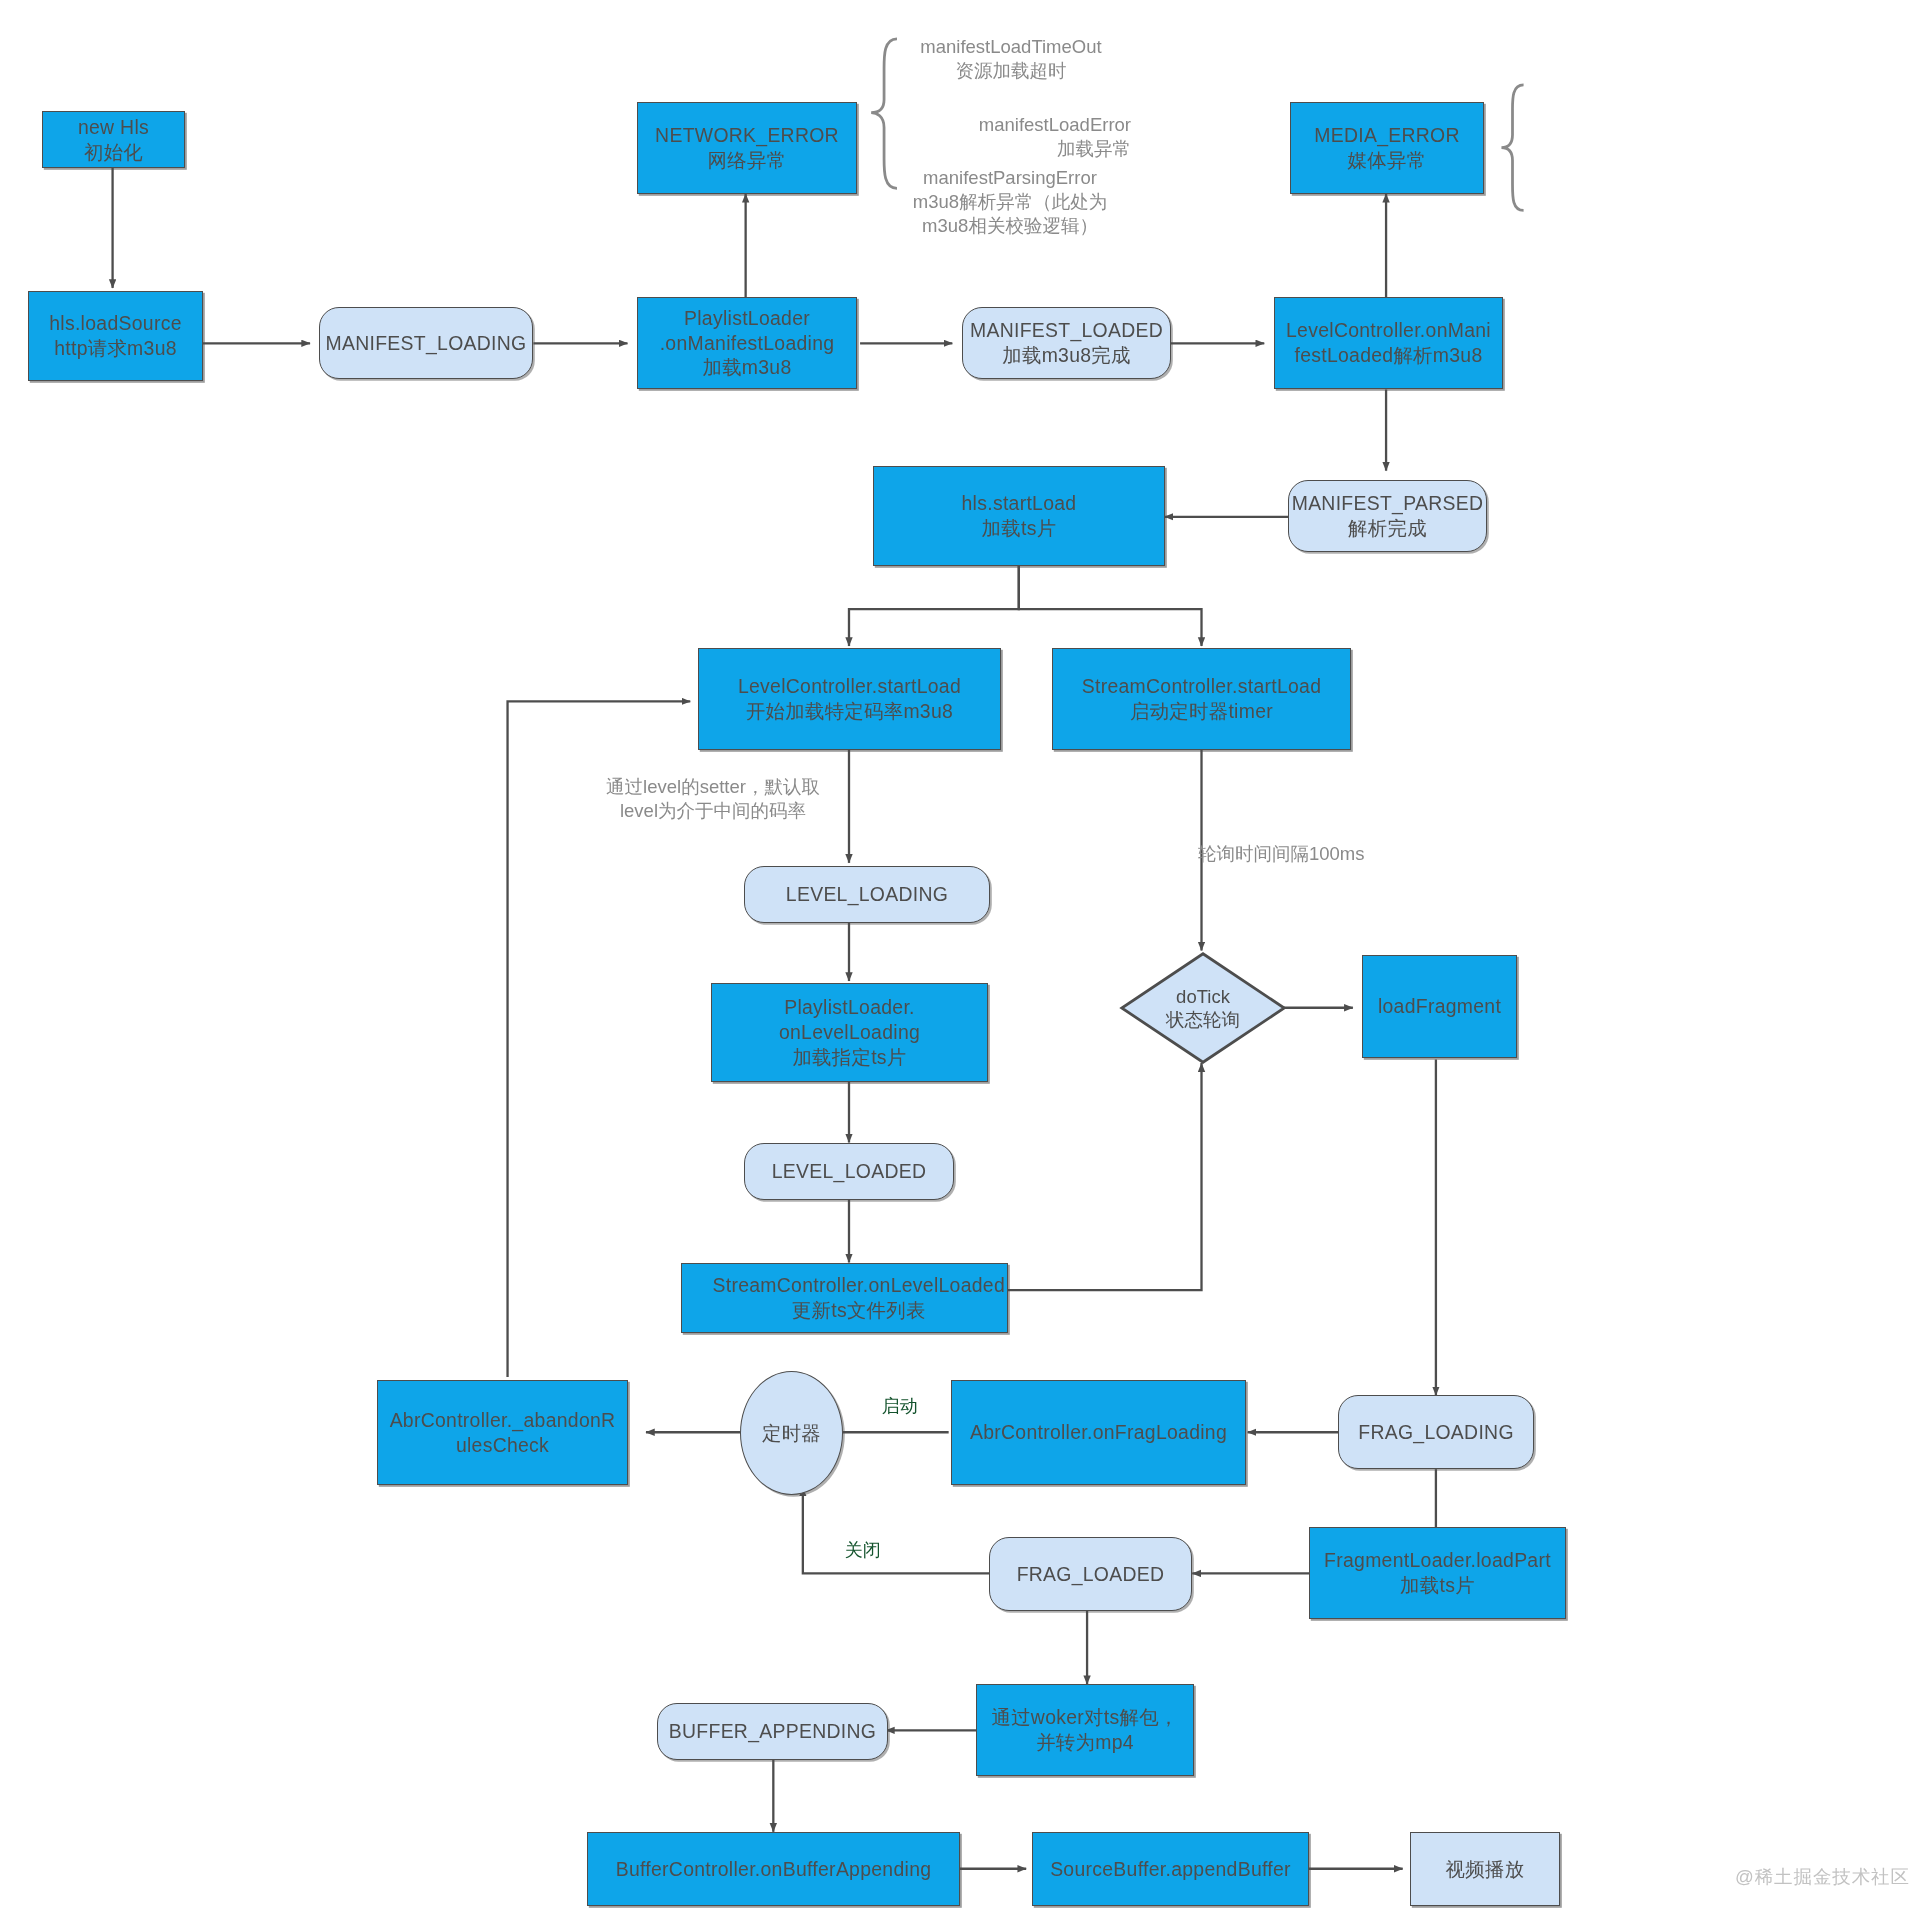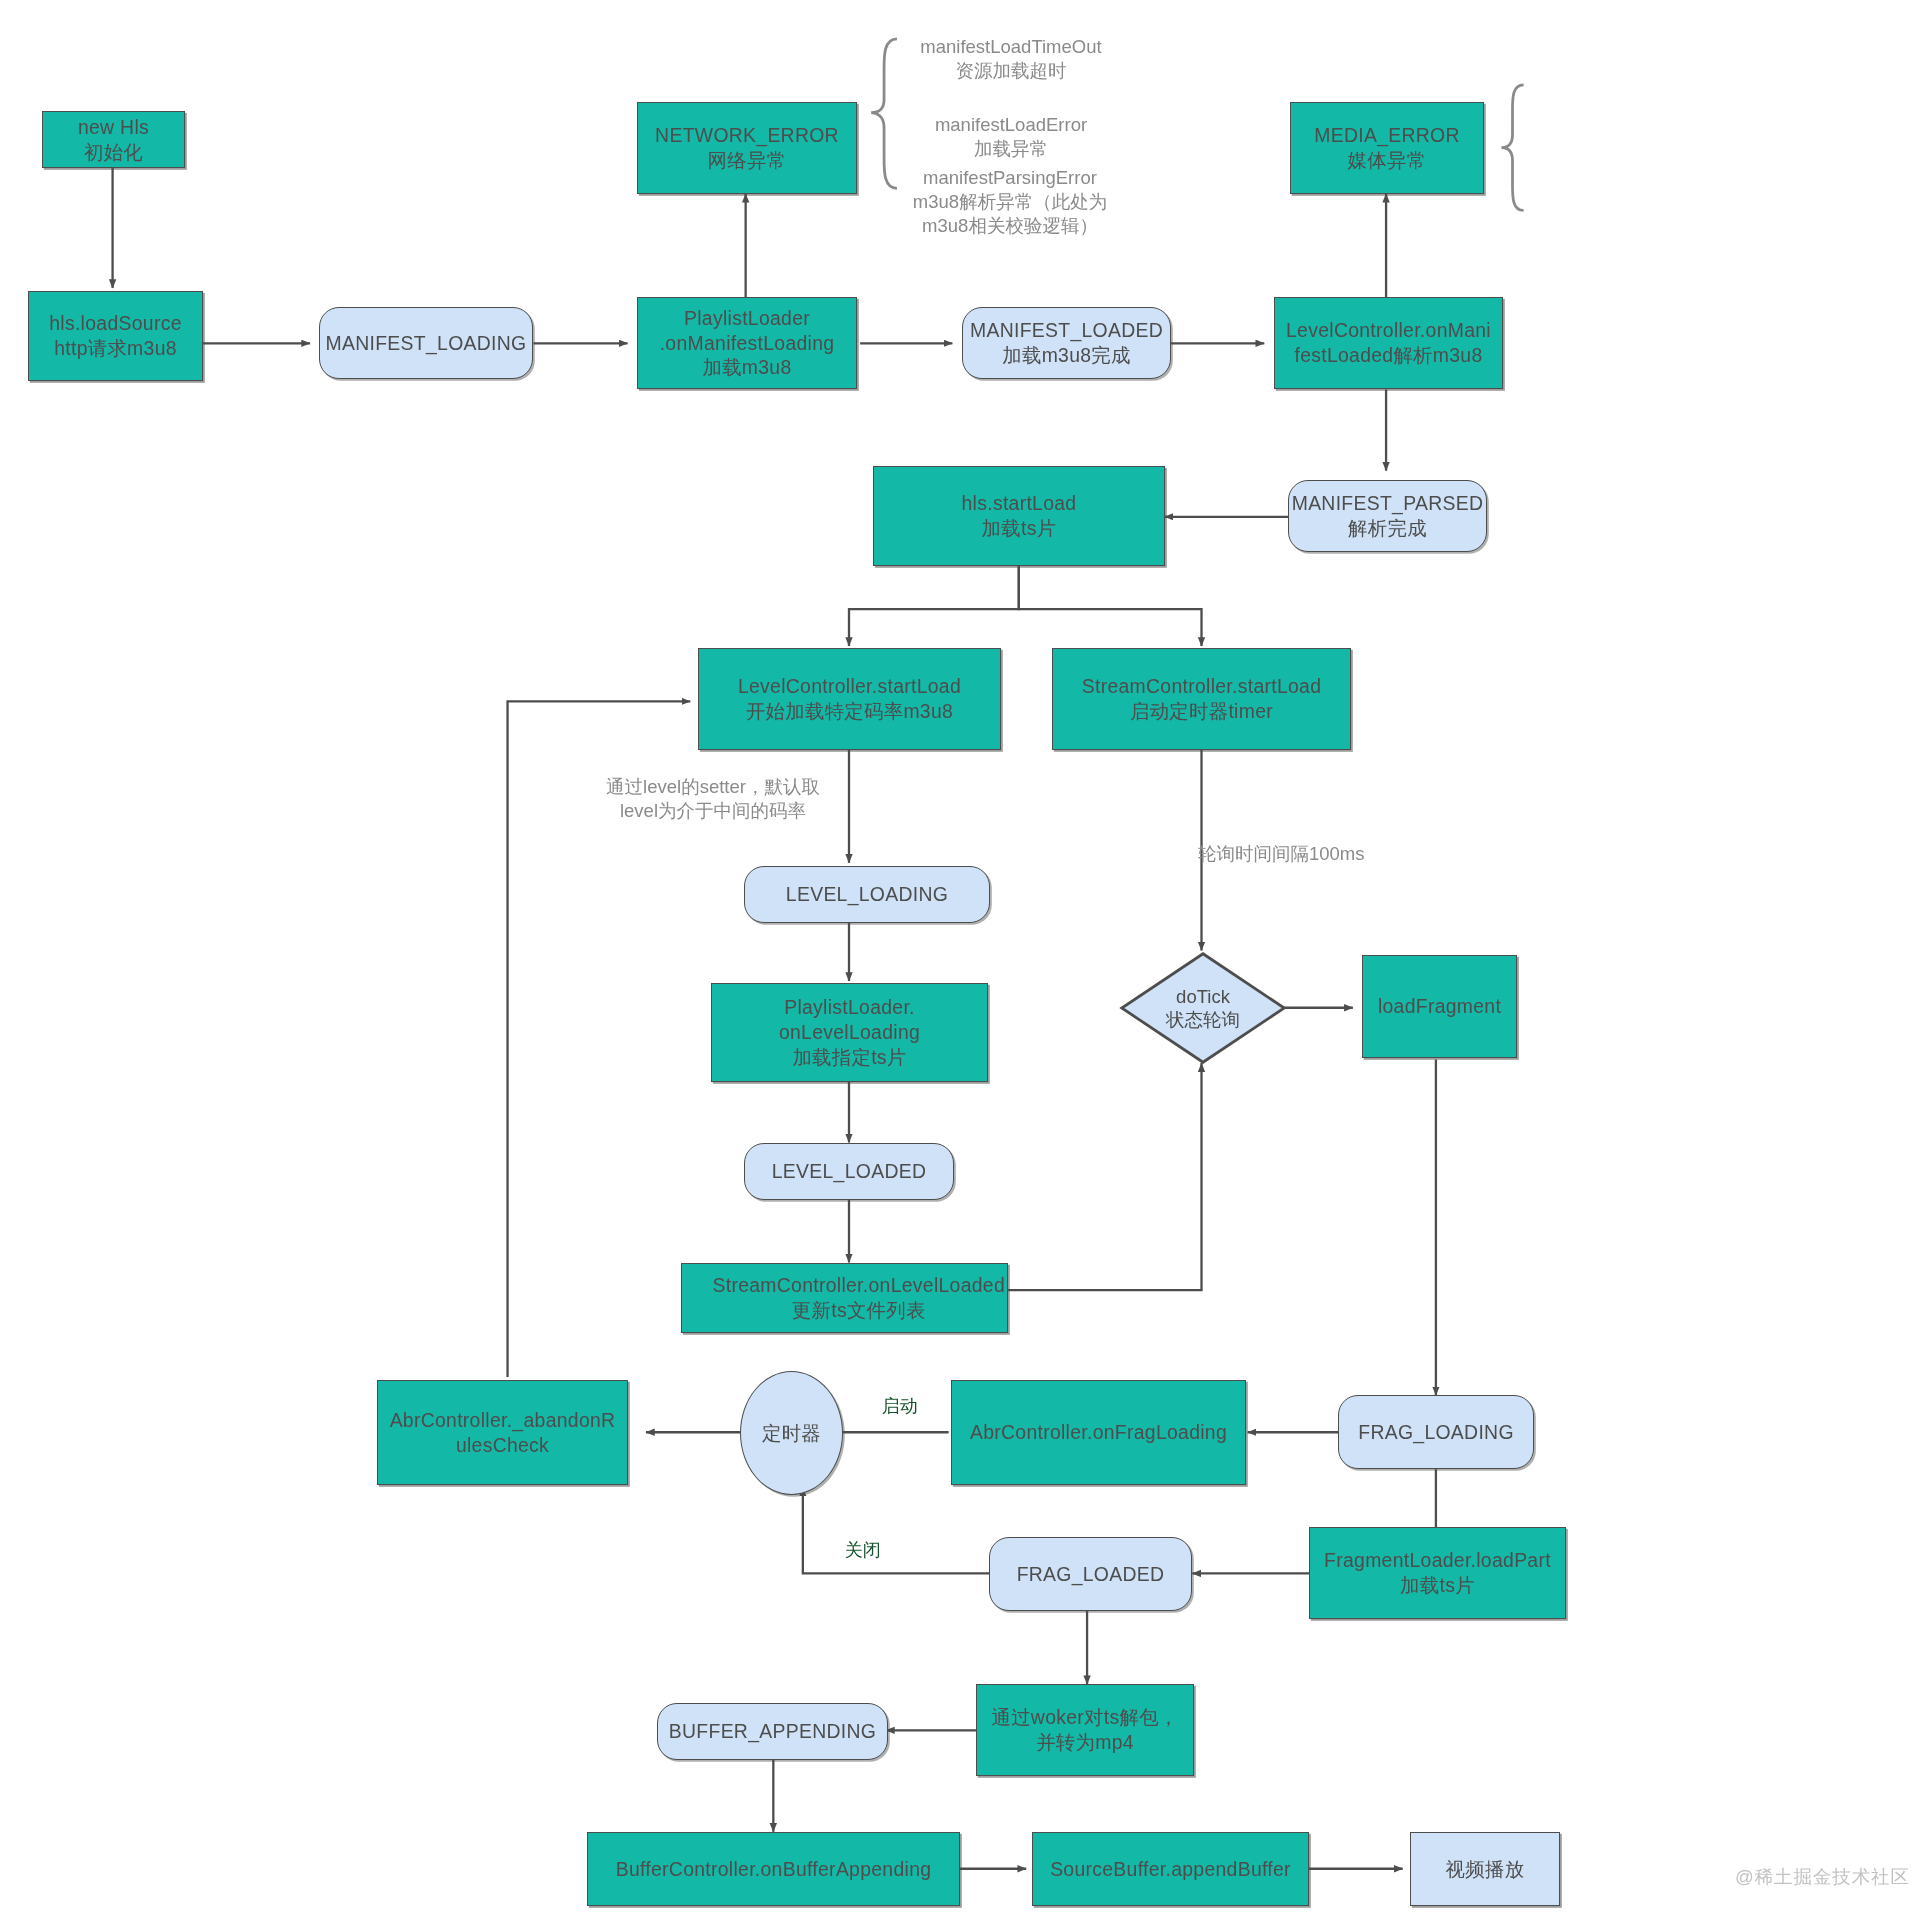--- a/index.html
+++ b/index.html
@@ -31,21 +31,21 @@
     text-align: center;
     color: #4d4d4d;
     font-size: 19.4px;
     line-height: 1.28;
     letter-spacing: 0.3px;
     padding: 1.8px 5.5px;
     white-space: pre-line;
     z-index: 2;
   }
   .rect {
-    background: #14b8a6;
+    background: #0ea5e9;
     border: 1.8px solid #4d4d4d;
     box-shadow: 1.8px 1.8px 0 0 rgba(77,77,77,0.55);
   }
   .pill {
     background: #cfe2f7;
     border: 1.8px solid #4d4d4d;
     border-radius: 20px;
     box-shadow: 1.8px 1.8px 0 0 rgba(77,77,77,0.45);
   }
   .blue-rect {
@@ -270,21 +270,21 @@
 
   <div class="node rect" style="left:587px; top:1832px; width:373px; height:74px;">BufferController.onBufferAppending</div>
 
   <div class="node rect" style="left:1032px; top:1832px; width:277px; height:74px;">SourceBuffer.appendBuffer</div>
 
   <div class="node blue-rect" style="left:1410px; top:1832px; width:150px; height:74px;">视频播放</div>
 
   <div class="note" style="left:891px; top:35px; width:240px;">manifestLoadTimeOut
 资源加载超时</div>
 
-  <div class="note" style="left:891px; top:113px; width:240px;">manifestLoadError
+  <div class="note" style="left:891px; top:113px; width:240px;text-align:right;">manifestLoadError
 加载异常</div>
 
   <div class="note" style="left:881px; top:166px; width:258px;">manifestParsingError
 m3u8解析异常（此处为
 m3u8相关校验逻辑）</div>
 
 
   <div class="note" style="left:572px; top:775px; width:282px;">通过level的setter，默认取
 level为介于中间的码率</div>
 

